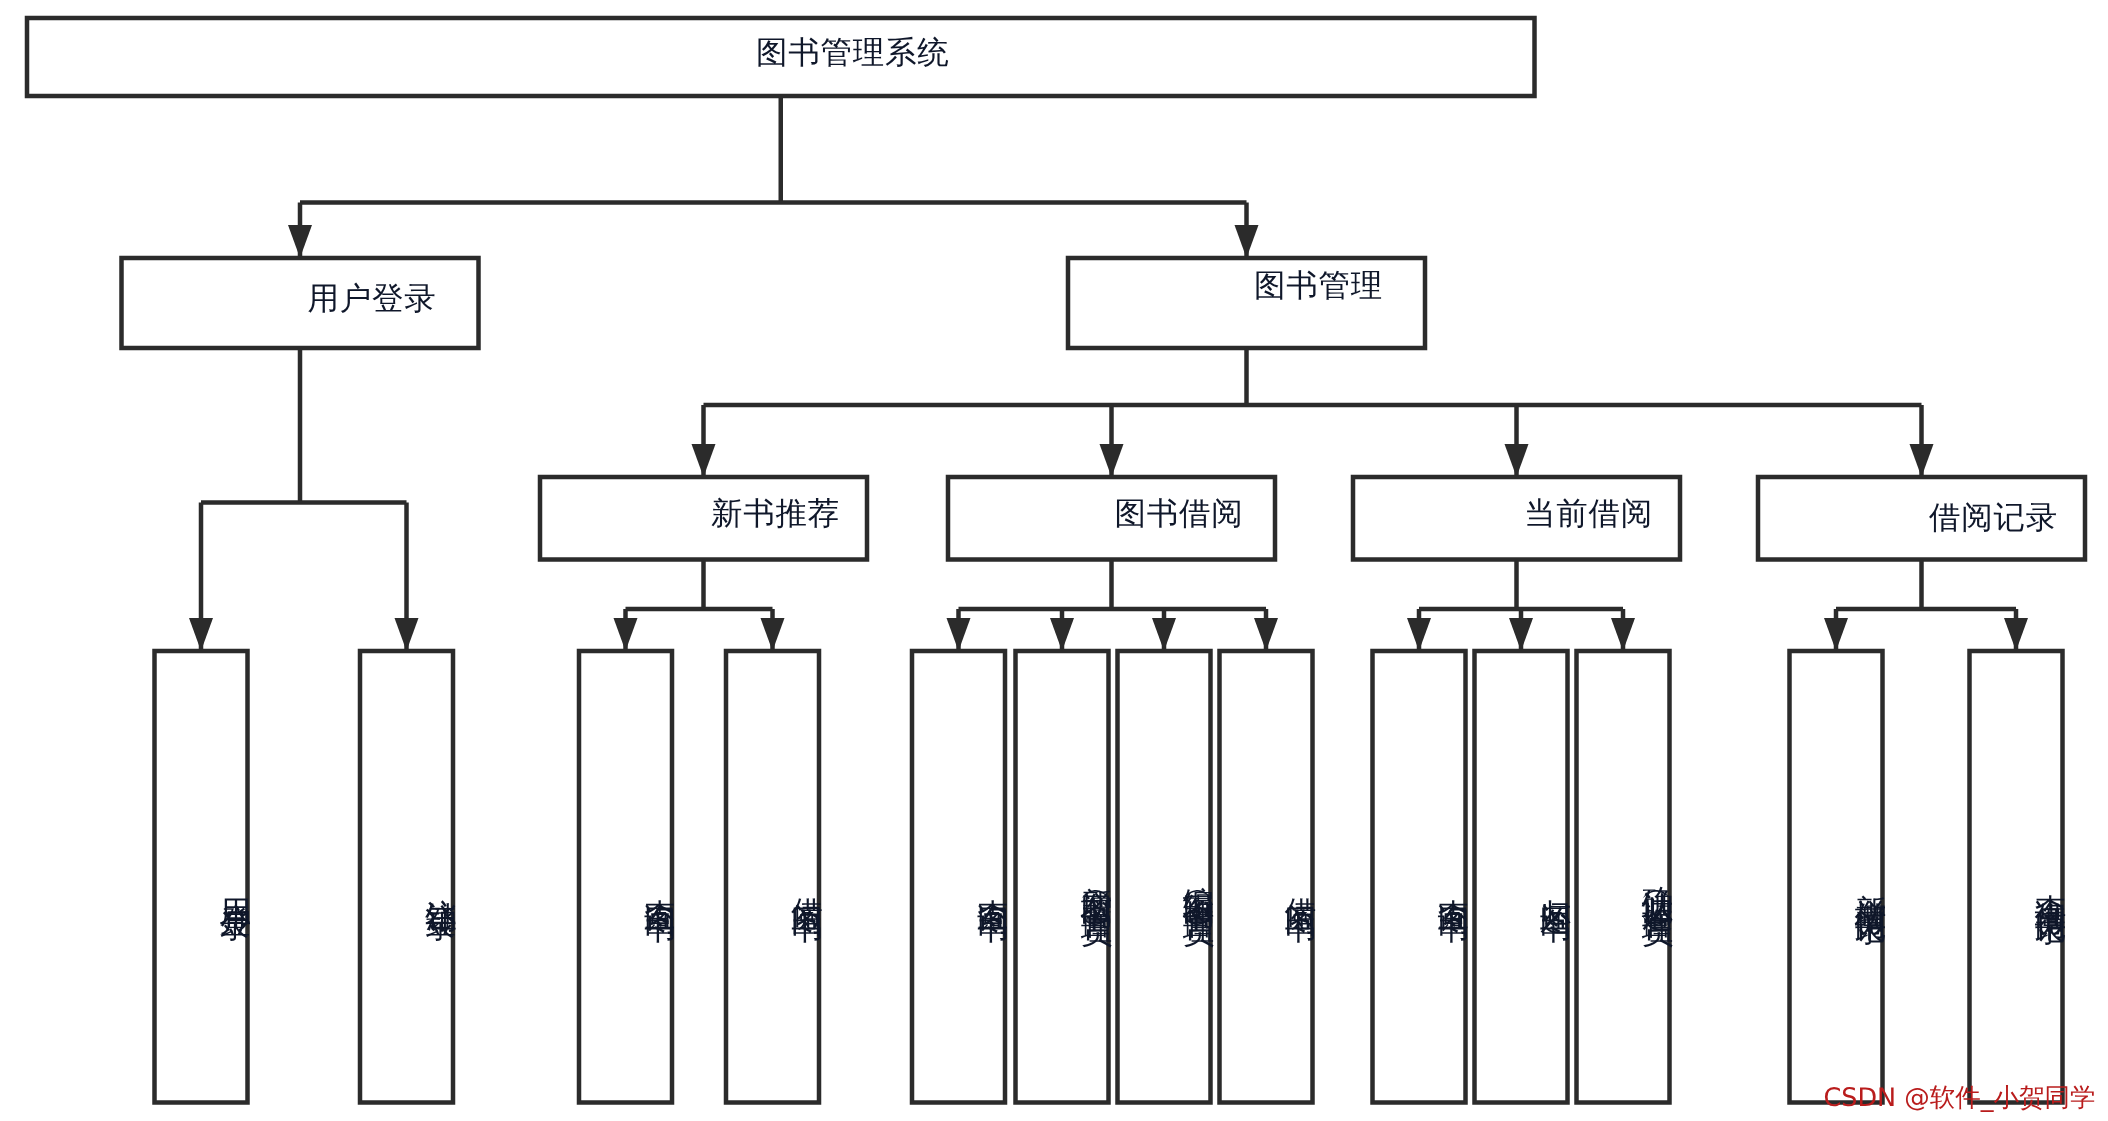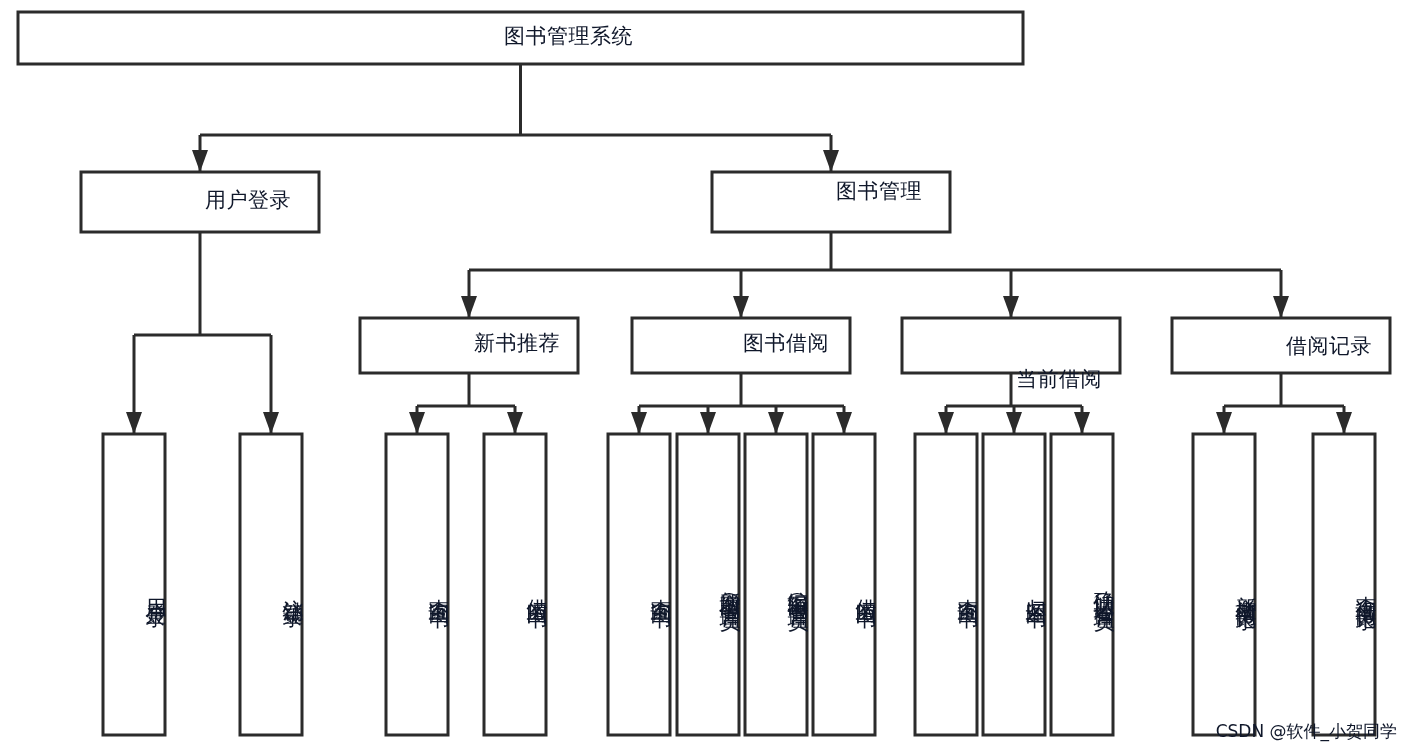--- a/index.html
+++ b/index.html
@@ -61,21 +61,21 @@
     align-items: flex-start;
     justify-content: center;
     padding-top: 6px;
     box-sizing: border-box;
   }
   .watermark {
     position: absolute;
     right: 8px;
     bottom: 4px;
     font-size: 17px;
-    color: #0f172a;
+    color: #b91c1c;
     font-family: "DejaVu Sans", "Liberation Sans", sans-serif;
     white-space: nowrap;
     pointer-events: none;
   }
 </style>
 </head>
 <body>
 
 <div id="canvas">
 
@@ -153,21 +153,21 @@
       <line x1="1344" y1="406" x2="1344" y2="433" class="connector"></line>
       <polygon points="1336,412 1352,412 1344,434" class="arrow-head"></polygon>
     </svg>
 
   <div id="labels">
       <div class="node-label" style="left: 18px; top: 12px; width: 1005px; height: 52px;">图书管理系统</div>
       <div class="node-label" style="left: 81px; top: 172px; width: 238px; height: 60px;">用户登录</div>
       <div class="node-label" style="left: 712px; top: 163px; width: 238px; height: 60px;">图书管理</div>
       <div class="node-label" style="left: 360px; top: 318px; width: 218px; height: 55px;">新书推荐</div>
       <div class="node-label" style="left: 632px; top: 318px; width: 212px; height: 55px;">图书借阅</div>
-      <div class="node-label" style="left: 902px; top: 318px; width: 218px; height: 55px; margin-top: 36px;">当前借阅</div>
+      <div class="node-label" style="left: 902px; top: 318px; width: 218px; height: 55px;">当前借阅</div>
       <div class="node-label" style="left: 1172px; top: 318px; width: 218px; height: 60px;">借阅记录</div>
       <div class="node-label vertical" style="left: 103px; top: 434px; width: 62px; height: 301px;">用户登录</div>
       <div class="node-label vertical" style="left: 240px; top: 434px; width: 62px; height: 301px;">注销登录</div>
       <div class="node-label vertical" style="left: 386px; top: 434px; width: 62px; height: 301px;">查询图书</div>
       <div class="node-label vertical" style="left: 484px; top: 434px; width: 62px; height: 301px;">借阅图书</div>
       <div class="node-label vertical" style="left: 608px; top: 434px; width: 62px; height: 301px;">查询图书</div>
       <div class="node-label vertical" style="left: 677px; top: 434px; width: 62px; height: 301px;">新增图书（管理员）</div>
       <div class="node-label vertical" style="left: 745px; top: 434px; width: 62px; height: 301px;">编辑图书（管理员）</div>
       <div class="node-label vertical" style="left: 813px; top: 434px; width: 62px; height: 301px;">借阅图书</div>
       <div class="node-label vertical" style="left: 915px; top: 434px; width: 62px; height: 301px;">查询图书</div>

